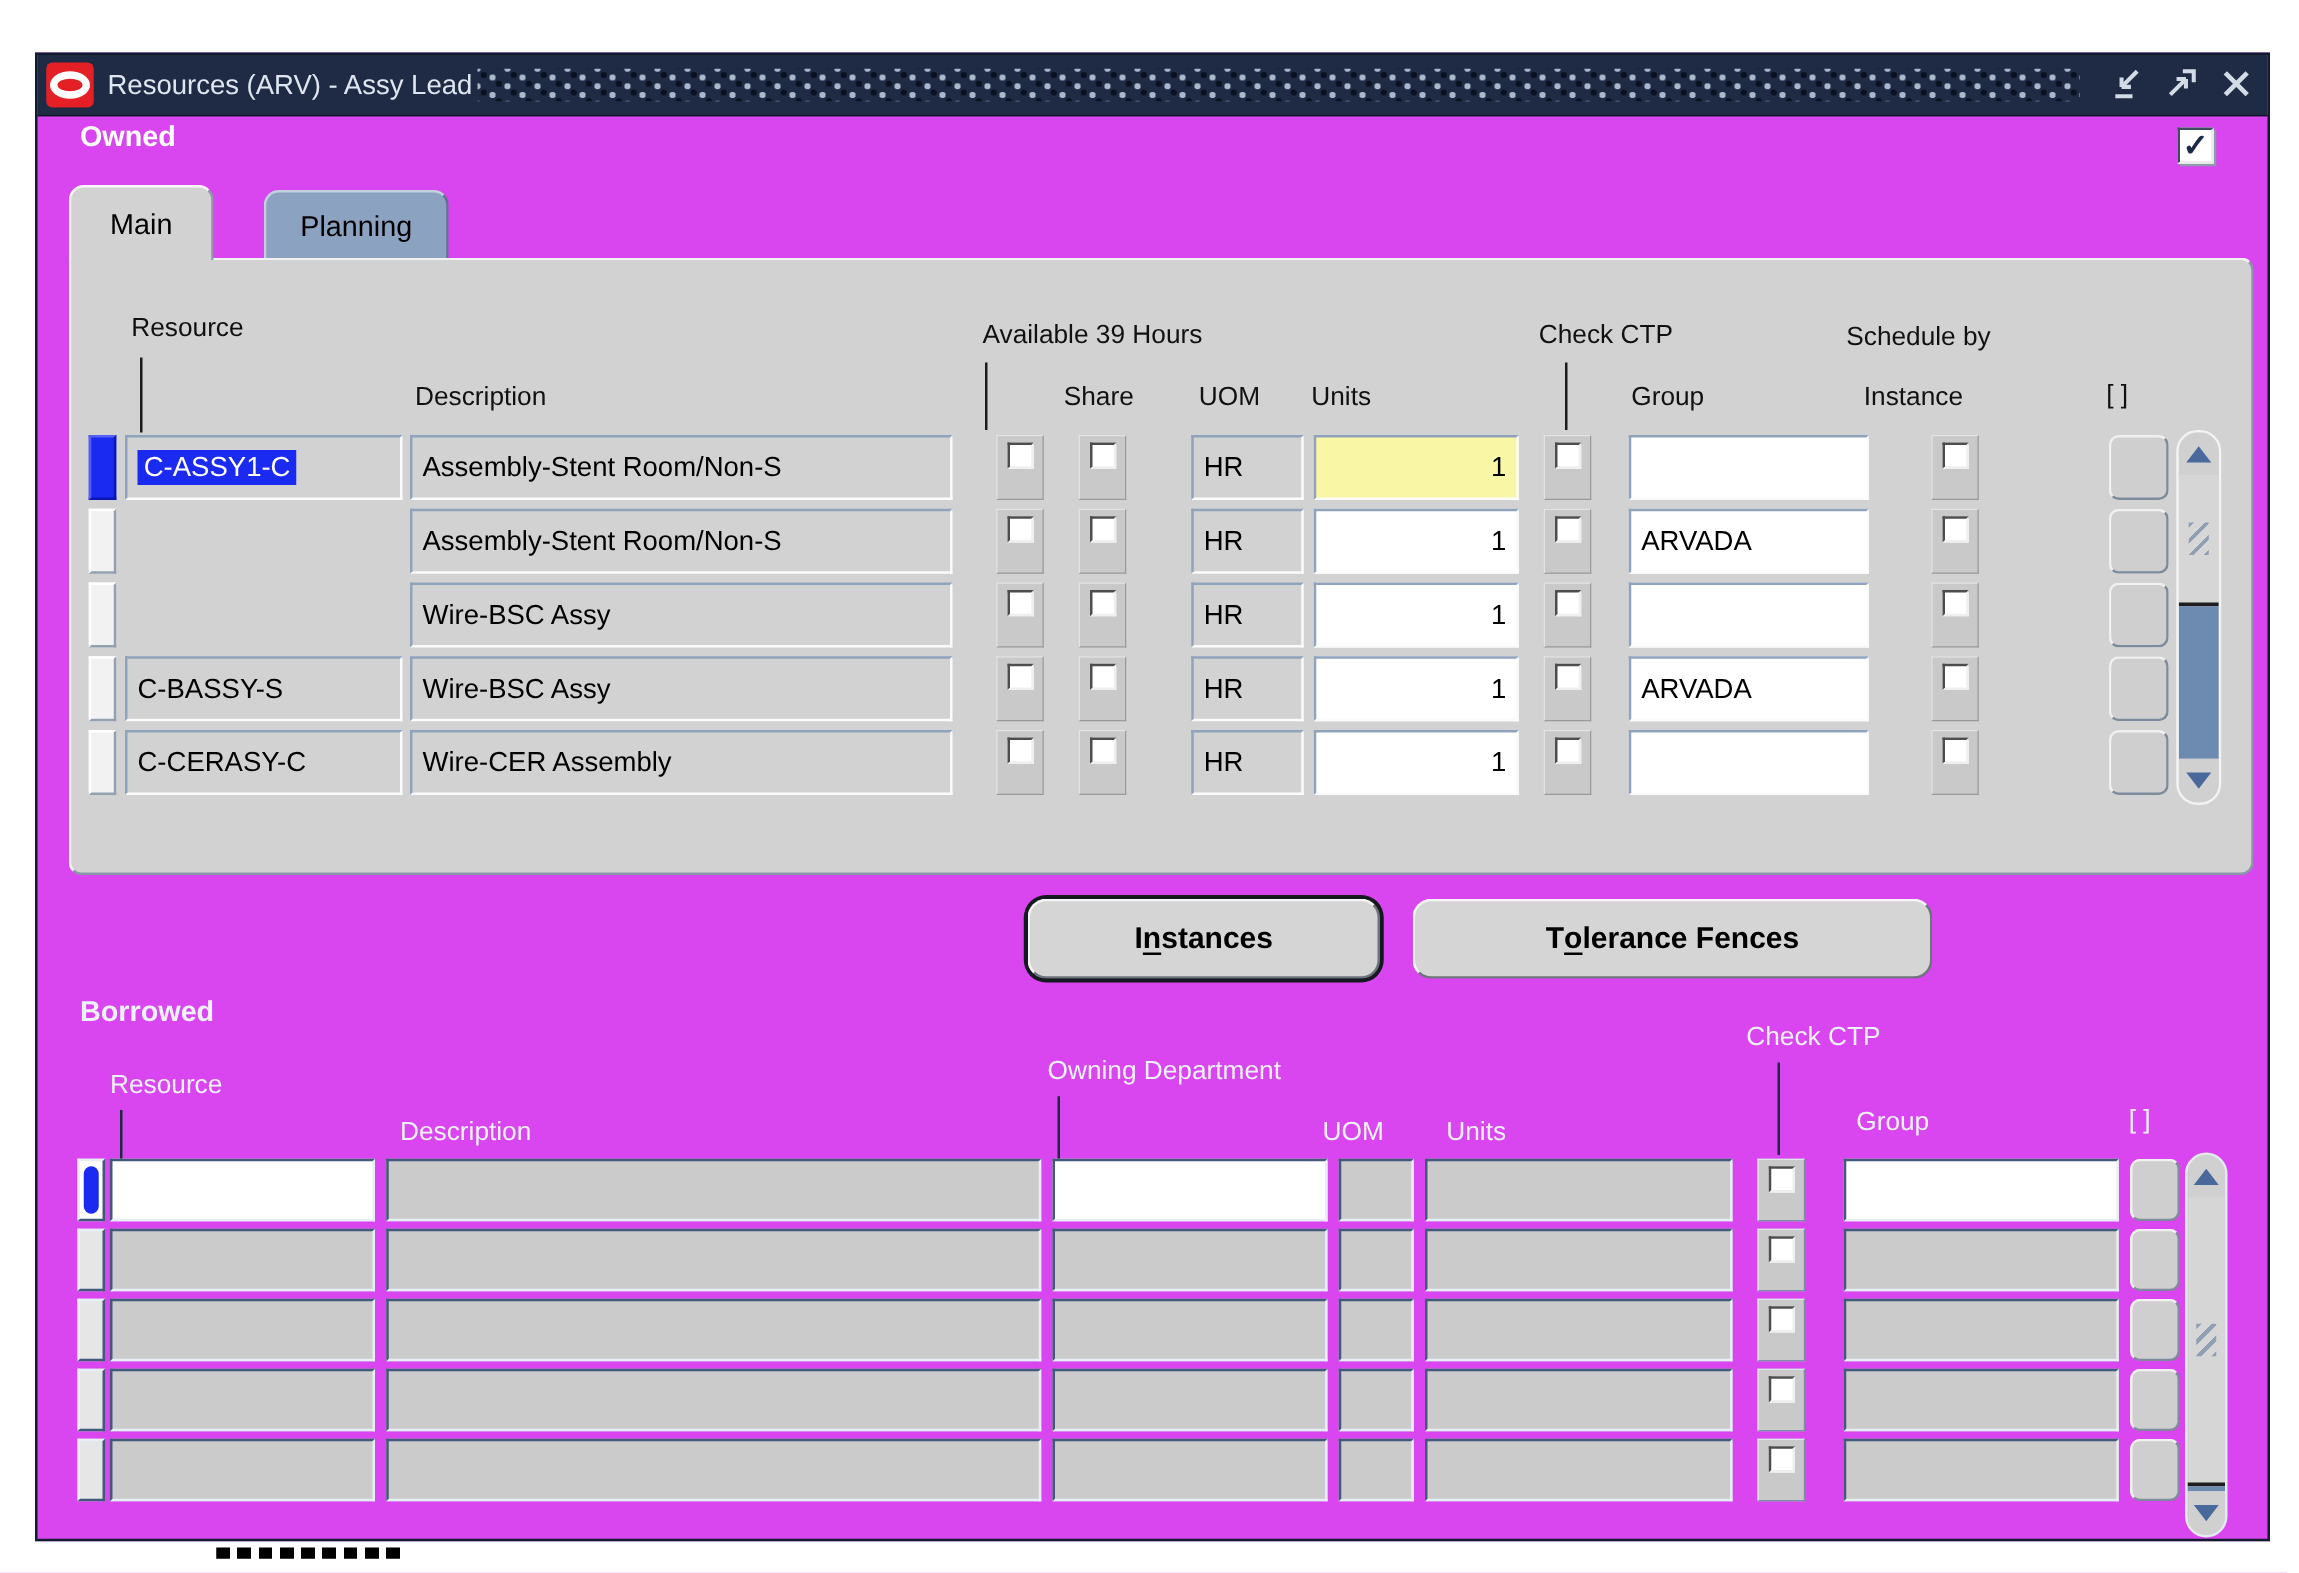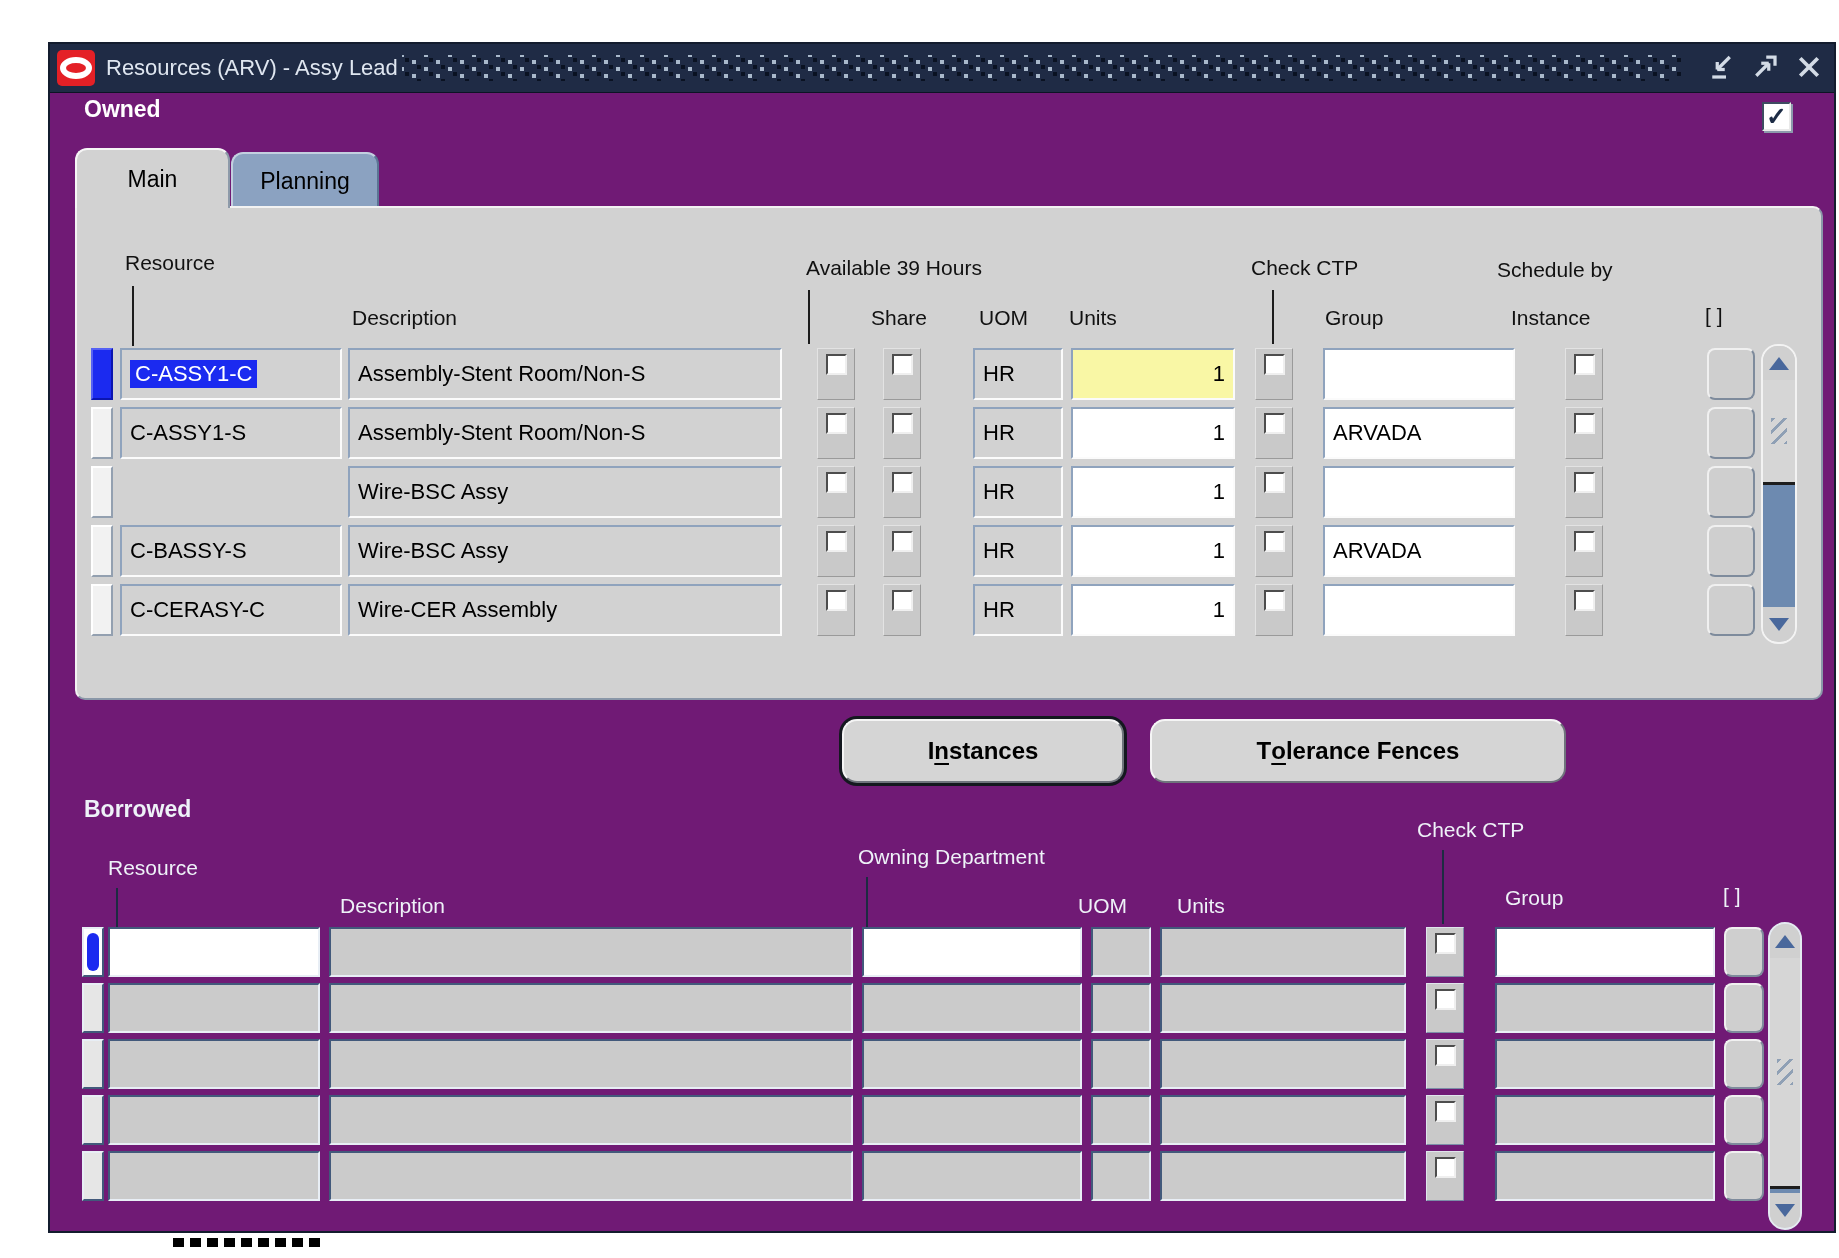--- a/index.html
+++ b/index.html
@@ -1,18 +1,18 @@
 <!DOCTYPE html>
 <html><head>
 <meta charset="utf-8">
 <style>
   html,body{margin:0;padding:0;background:#fff;}
   .page{position:relative;width:1839px;height:1258px;background:#ffffff;overflow:hidden;
         font-family:"Liberation Sans", sans-serif;}
-  .win{position:absolute;left:48px;top:42px;width:1788px;height:1191px;background:#701a75;
+  .win{position:absolute;left:28px;top:42px;width:1788px;height:1191px;background:#d946ef;
        border:2px solid #131c2e;box-sizing:border-box;}
   
   .titlebar{position:absolute;left:0;top:0;width:100%;height:48px;background:#1f2b45;
             border-bottom:1px solid #0c1424;}
   .logo{position:absolute;left:7px;top:6px;width:38px;height:36px;background:#e42026;border-radius:5px;
         display:flex;align-items:center;justify-content:center;}
   .logo .ring{width:20px;height:10px;border:6px solid #fff;border-radius:50%;}
   .title{position:absolute;left:56px;top:0;height:48px;line-height:48px;color:#dfe6f0;font-size:22px;}
   .dots{position:absolute;left:352px;right:150px;top:11px;height:26px;
         background-image:
@@ -25,21 +25,21 @@
   .winctl{position:absolute;right:10px;top:8px;display:flex;gap:14px;}
   .winctl svg{width:30px;height:30px;}
   
   .owned-label{position:absolute;left:34px;top:52px;color:#ffffff;font-size:23px;font-weight:bold;}
   .topcb{position:absolute;left:1712px;top:58px;width:29px;height:29px;background:#fff;
          border:2px solid;border-color:#3e4c61 #e9e9e9 #e9e9e9 #3e4c61;box-sizing:border-box;
          box-shadow:2px 2px 0 #8c9aac;display:flex;align-items:center;justify-content:center;
          font-size:25px;font-weight:bold;color:#1c2b45;}
   .tab{position:absolute;border-radius:12px 12px 0 0;font-size:23px;color:#000;
        display:flex;align-items:center;justify-content:center;box-sizing:border-box;}
-  .tab-main{left:25px;top:104px;width:155px;height:60px;background:#d2d2d2;
+  .tab-main{left:25px;top:104px;width:116px;height:60px;background:#d2d2d2;
             border-top:2px solid #f6f6f6;border-left:2px solid #f6f6f6;border-right:2px solid #8d9aa9;z-index:3;}
   .tab-planning{left:181px;top:108px;width:148px;height:56px;background:#8ba2c1;
             border-top:2px solid #c3d0e0;border-left:2px solid #c3d0e0;border-right:2px solid #5b7494;z-index:1;}
   
   .panel{position:absolute;left:25px;top:162px;width:1748px;height:494px;background:#d2d2d2;
          border-radius:10px;border:2px solid;border-color:#f2f2f2 #8a97a8 #8a97a8 #f2f2f2;
          border-top-left-radius:0;box-sizing:border-box;z-index:2;}
   .hdr{position:absolute;font-size:21px;color:#111;white-space:nowrap;}
   .tick{position:absolute;width:2px;background:#1c1c1c;}
   .btick{position:absolute;width:2px;background:#1d2b42;}
@@ -179,23 +179,20 @@
             <span></span>
           </div>
         <div class="c cbt" style="left:1488px;">
             <div class="cb"></div>
           </div>
         <div class="c flexbtn" style="left:1630px;width:48px;"></div>
       </div>
 
       <div class="orow" style="top:199px;height:52px;">
         <div class="c sel" style="left:14px;width:22px;"></div>
-        <div class="c fld" style="left:43px;width:222px;">
-            <span>C-ASSY1-S</span>
-          </div>
         <div class="c fld" style="left:271px;width:434px;">
             <span>Assembly-Stent Room/Non-S</span>
           </div>
         <div class="c cbt" style="left:740px;">
             <div class="cb"></div>
           </div>
         <div class="c cbt" style="left:806px;">
             <div class="cb"></div>
           </div>
         <div class="c fld" style="left:896px;width:90px;">

